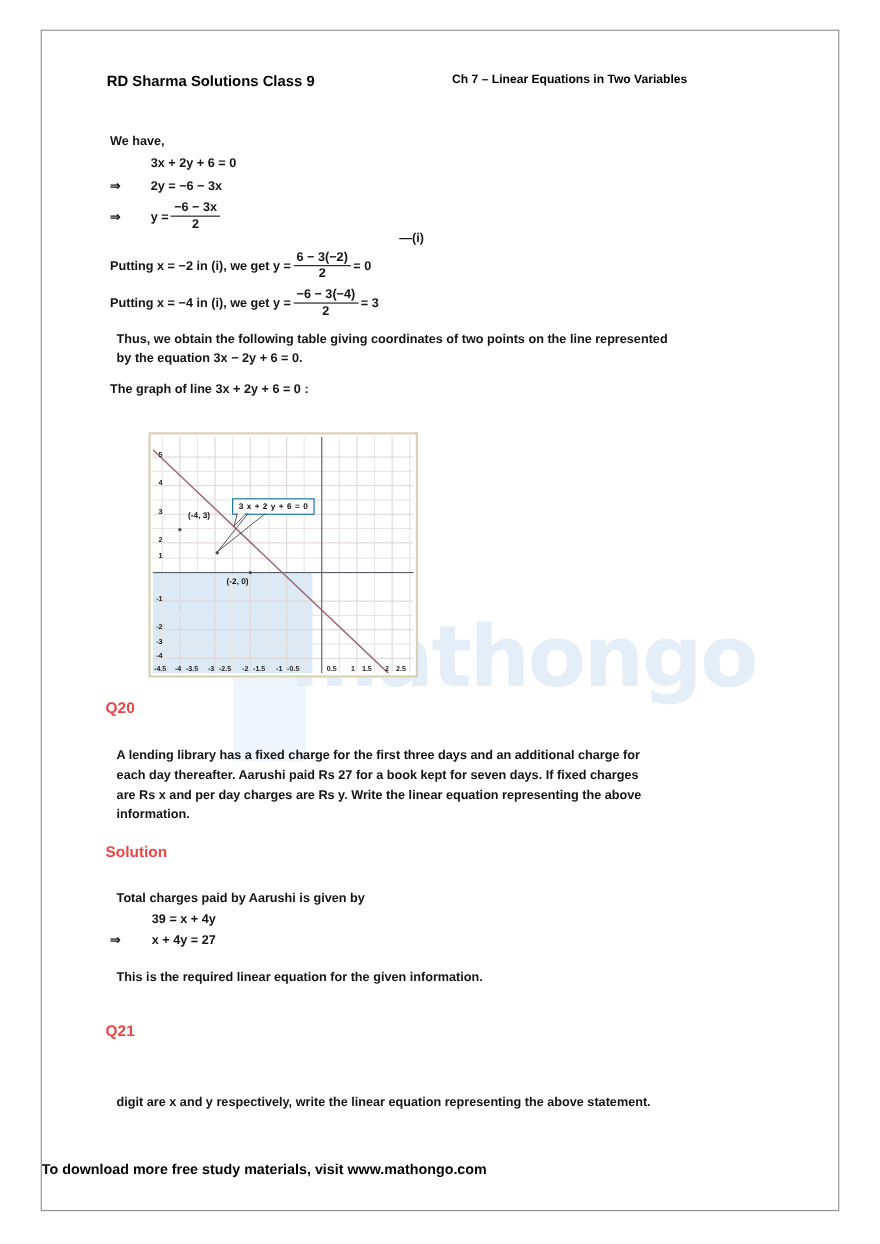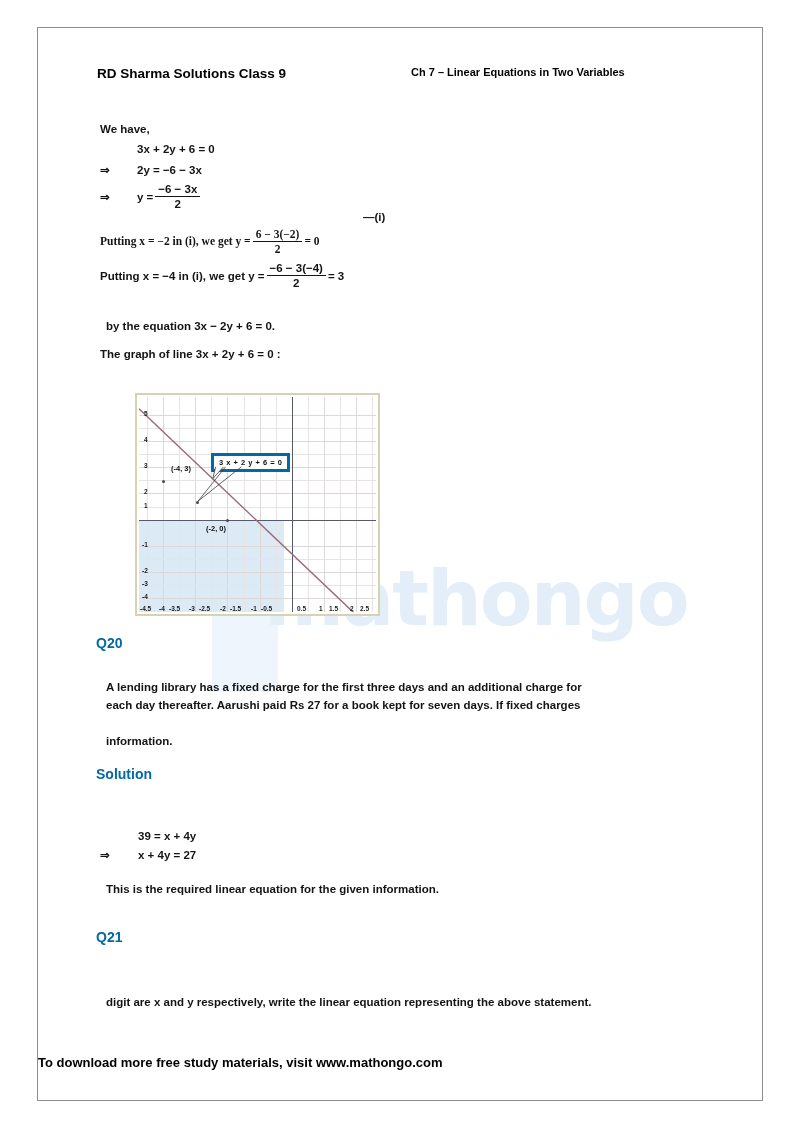--- a/index.html
+++ b/index.html
@@ -137,21 +137,21 @@
     display: block;
     line-height: 14px;
   }
   .arrow { display: inline-block; width: 34px; }
 
   
   .qlabel {
     position: absolute;
     font-size: 14px;
     font-weight: bold;
-    color: #0369a1;
+    color: #ef4444;
     font-family: "Liberation Sans", sans-serif;
   }
 
   
   #graph-figure {
     position: absolute;
     left: 97px;
     top: 365px;
     width: 245px;
     height: 223px;
@@ -198,21 +198,21 @@
     font-weight: bold;
     color: #111;
     white-space: nowrap;
     font-family: "Liberation Sans", sans-serif;
   }
   #callout {
     position: absolute;
     left: 72px;
     top: 56px;
     padding: 2px 5px;
-    border: 3px solid #0369a1;
+    border: 1px solid #0369a1;
     background: #ffffff;
     font-size: 7.5px;
     font-weight: bold;
     color: #111;
     letter-spacing: .5px;
     white-space: nowrap;
     font-family: "Liberation Sans", sans-serif;
   }
   .dot {
     position: absolute;
@@ -261,28 +261,29 @@
 
     <div class="btext" style="left:62px; top:134px;">
       <span class="arrow">⇒</span><span style="display:inline-block;width:3px"></span><span>2y = −6 − 3x</span>
     </div>
 
     <div class="btext" style="left:62px; top:155px;">
       <span class="arrow">⇒</span><span style="display:inline-block;width:3px"></span><span>y =</span><span class="frac"><span class="num">−6 − 3x</span><span class="den">2</span></span>
     </div>
     <div class="btext" style="left:325px; top:181px;">—(i)</div>
 
-    <div class="btext" style="left:62px; top:200px;font-family:Liberation Serif, serif;">
+    <div class="btext" style="left:62px; top:200px;">
       <span>Putting x = −2 in (i), we get y =</span><span class="frac"><span class="num">6 − 3(−2)</span><span class="den">2</span></span><span>= 0</span>
     </div>
 
     <div class="btext" style="left:62px; top:234px;">
       <span>Putting x = −4 in (i), we get y =</span><span class="frac"><span class="num">−6 − 3(−4)</span><span class="den">2</span></span><span>= 3</span>
     </div>
 
+    <div class="btext" style="left:68px; top:273px;">Thus, we obtain the following table giving coordinates of two points on the line represented</div>
     <div class="btext" style="left:68px; top:290px;">by the equation 3x − 2y + 6 = 0.</div>
 
     <div class="btext" style="left:62px; top:318px;">The graph of line 3x + 2y + 6 = 0 :</div>
 
     <div id="graph-figure">
       <div id="graph-inner">
 
         <div id="quad3" style="left:0px; top:123px; width:145px; height:93px;"></div>
 
         <div class="gridline v" style="left:8px;"></div>
@@ -361,24 +362,26 @@
         <div class="ticklbl" style="left:221px; top:208px;">2.5</div>
 
       </div>
     </div>
 
 
     <div class="qlabel" style="left:58px; top:607px;">Q20</div>
 
     <div class="btext" style="left:68px; top:651px;">A lending library has a fixed charge for the first three days and an additional charge for</div>
     <div class="btext" style="left:68px; top:669px;">each day thereafter. Aarushi paid Rs 27 for a book kept for seven days. If fixed charges</div>
+    <div class="btext" style="left:68px; top:687px;">are Rs x and per day charges are Rs y. Write the linear equation representing the above</div>
     <div class="btext" style="left:68px; top:705px;">information.</div>
 
     <div class="qlabel" style="left:58px; top:738px;">Solution</div>
 
+    <div class="btext" style="left:68px; top:781px;">Total charges paid by Aarushi is given by</div>
     <div class="btext" style="left:100px; top:800px;">39 = x + 4y</div>
     <div class="btext" style="left:62px; top:819px;">
       <span class="arrow">⇒</span><span style="display:inline-block;width:4px"></span><span>x + 4y = 27</span>
     </div>
 
     <div class="btext" style="left:68px; top:853px;">This is the required linear equation for the given information.</div>
 
     <div class="qlabel" style="left:58px; top:901px;">Q21</div>
 
     <div class="btext" style="left:68px; top:966px;">digit are x and y respectively, write the linear equation representing the above statement.</div>

